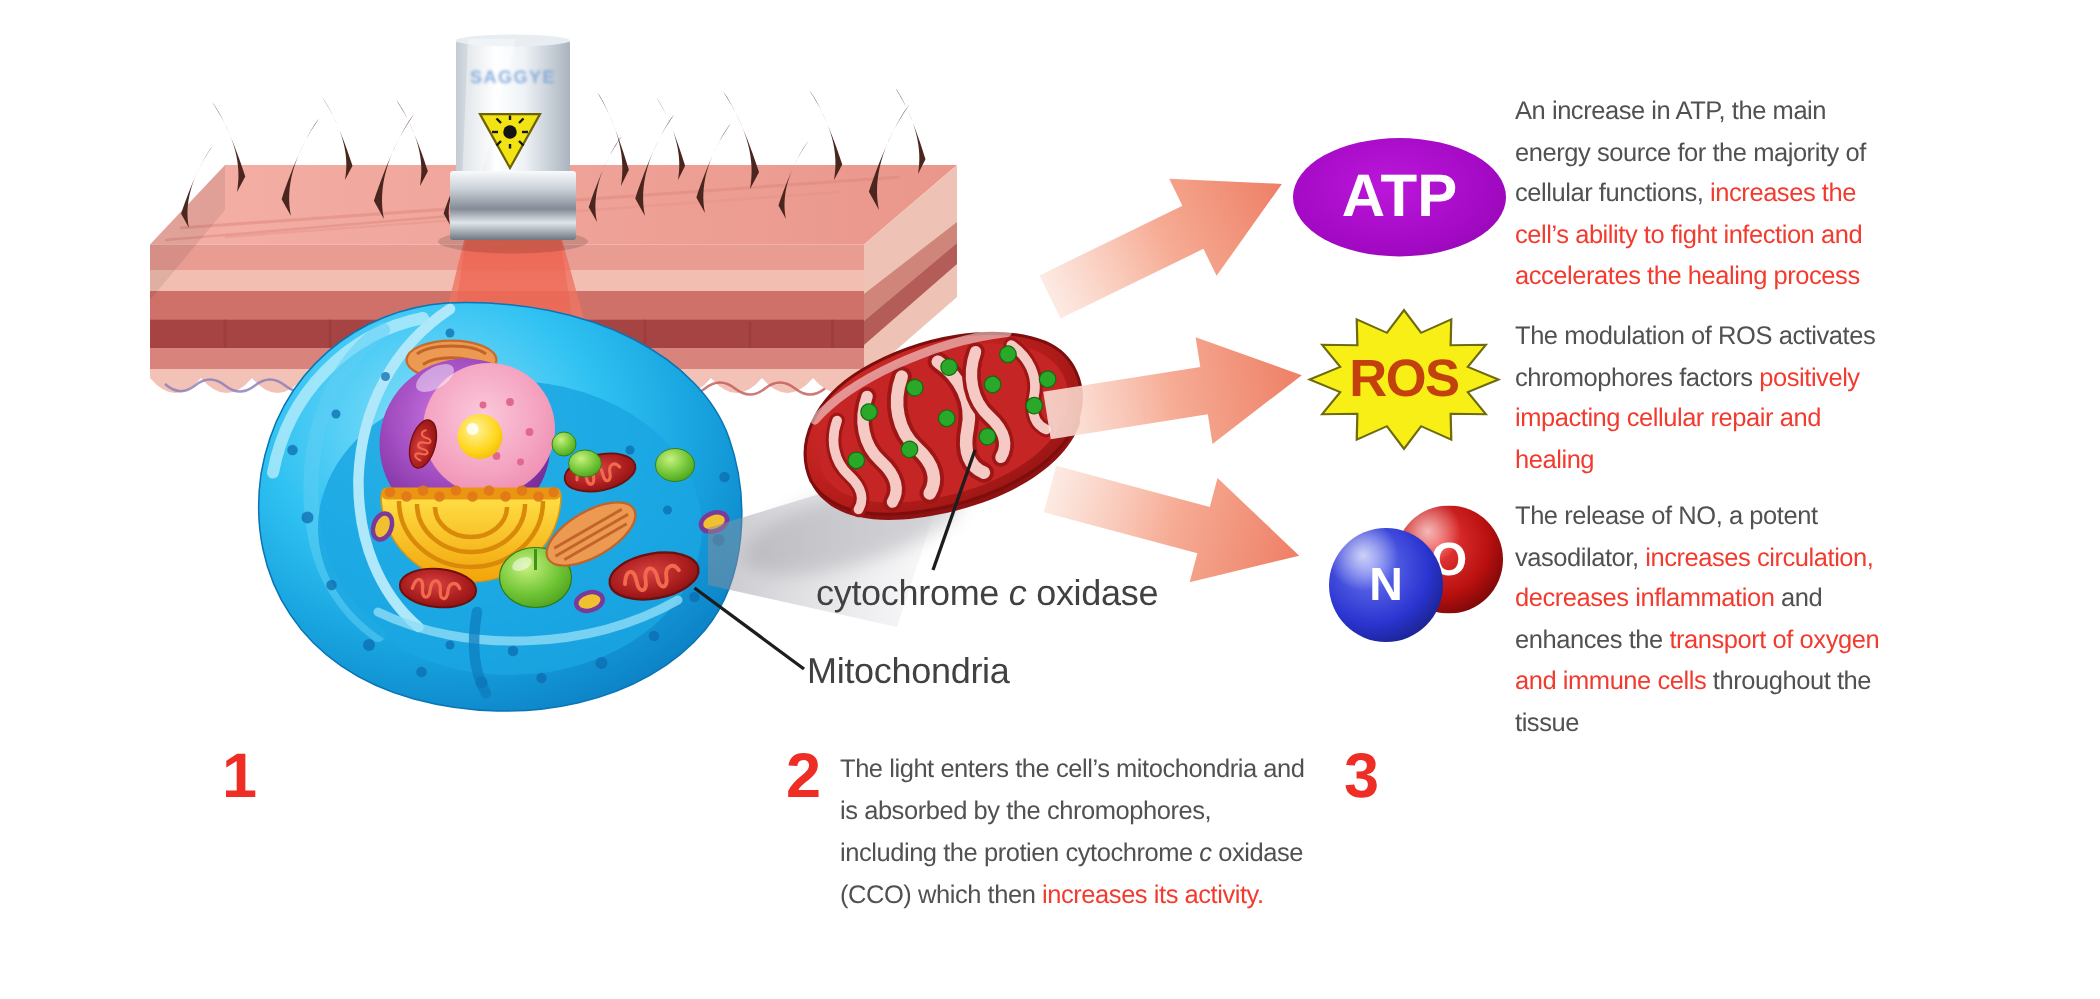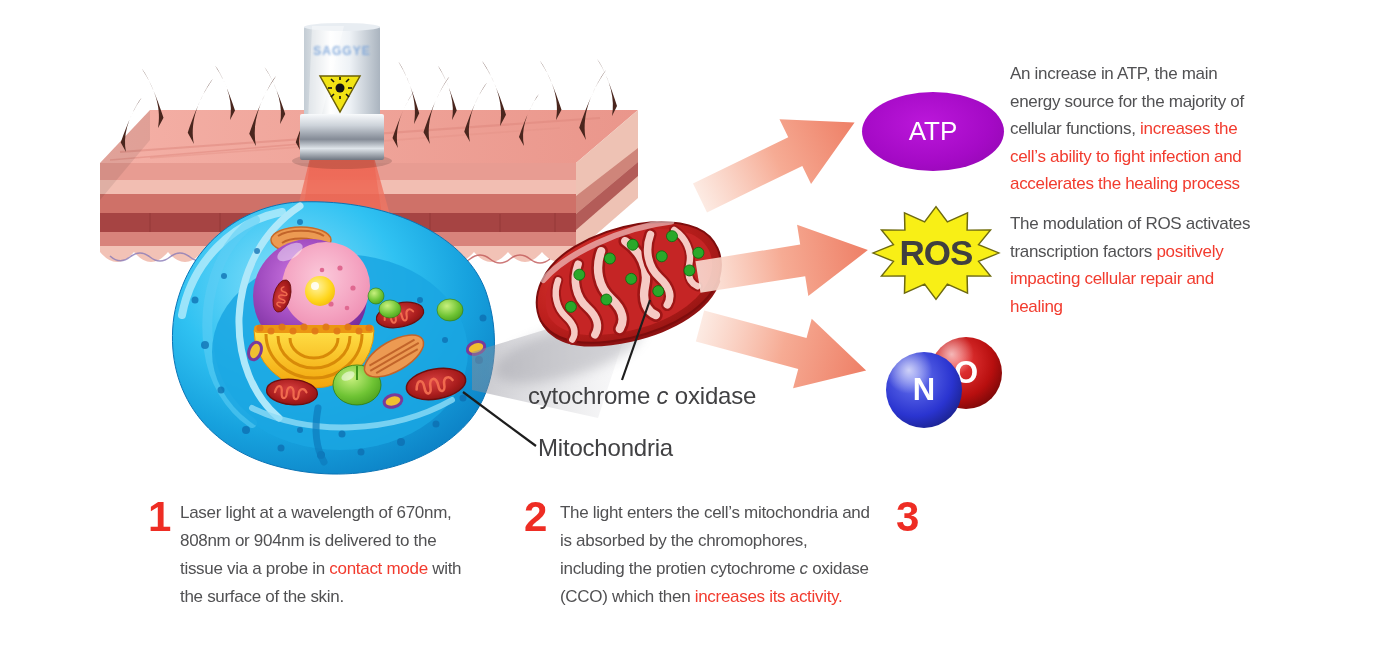--- a/index.html
+++ b/index.html
@@ -11,32 +11,32 @@
   .canvas{position:relative;width:1400px;height:666px;background:#ffffff;overflow:hidden;}
   .illu-svg{position:absolute;left:0;top:0;width:1400px;height:666px;}
 
   
   .probe-logo{position:absolute;left:310px;top:44px;width:64px;text-align:center;
     font-size:12px;font-weight:700;letter-spacing:1px;color:#7aa4da;
     filter:blur(1px);opacity:.85;}
 
   
   .illu-label{position:absolute;font-size:24px;font-weight:500;color:#414143;letter-spacing:-.2px;white-space:nowrap;}
-  .label-cco{left:528px;top:382px;text-align:right;}
+  .label-cco{left:544px;top:382px;text-align:right;}
   .label-mito{left:538px;top:434px;text-align:right;}
 
   
   .atp-badge{position:absolute;left:862px;top:92px;width:142px;height:79px;border-radius:50%;
     background:radial-gradient(ellipse at 45% 40%, #bb17da 0%, #a50ac6 58%, #8d07ab 100%);
     display:flex;align-items:center;justify-content:center;}
-  .atp-badge span{color:#fff;font-size:26px;font-weight:400;letter-spacing:0;}
+  .atp-badge span{color:#fff;font-size:40px;font-weight:700;letter-spacing:0;}
   .ros-badge{position:absolute;left:871px;top:205px;width:130px;height:96px;}
   .ros-badge svg{position:absolute;left:0;top:0;}
   .ros-badge span{position:absolute;left:0;top:0;width:100%;height:100%;display:flex;align-items:center;justify-content:center;
-    color:#404040;font-size:35px;font-weight:700;letter-spacing:-1px;}
+    color:#c2410c;font-size:35px;font-weight:700;letter-spacing:-1px;}
   .no-badge{position:absolute;left:886px;top:335px;width:116px;height:96px;}
   .sphere{position:absolute;border-radius:50%;display:flex;align-items:center;justify-content:center;
     color:#fff;font-weight:700;font-size:31px;}
   .sphere-red{left:44px;top:2px;width:72px;height:72px;z-index:1;
     background:radial-gradient(circle at 30% 24%, rgba(255,255,255,.65) 0%, rgba(255,255,255,0) 30%),
                radial-gradient(circle at 38% 35%, #f04040 0%, #b80f0f 55%, #4e0303 96%);}
   .sphere-blue{left:0px;top:17px;width:76px;height:76px;z-index:2;
     background:radial-gradient(circle at 30% 24%, rgba(255,255,255,.7) 0%, rgba(255,255,255,0) 30%),
                radial-gradient(circle at 38% 35%, #6a76f0 0%, #2a34d0 55%, #101660 96%);}
 
@@ -398,23 +398,23 @@
   <div class="no-badge">
     <div class="sphere sphere-red">
       <span>O</span>
     </div>
     <div class="sphere sphere-blue">
       <span>N</span>
     </div>
   </div>
 
   <div class="mol-desc desc-atp"><span>An increase in ATP, the main energy source for the majority of cellular functions, </span><span class="seg-r">increases the cell’s ability to fight infection and accelerates the healing process</span></div>
-  <div class="mol-desc desc-ros"><span>The modulation of ROS activates transcription factors </span><span class="seg-r">positively impacting cellular repair and healing</span></div>
+  <div class="mol-desc desc-ros"><span>The modulation of ROS activates chromophores factors </span><span class="seg-r">positively impacting cellular repair and healing</span></div>
+  <div class="mol-desc desc-no"><span>The release of NO, a potent vasodilator, </span><span class="seg-r">increases circulation, decreases inflammation</span><span> and enhances the </span><span class="seg-r">transport of oxygen and immune cells</span><span> throughout the tissue</span></div>
 
   <div class="step-num num-1">1</div>
-  <div class="step-text text-1"><span>Laser light at a wavelength of 670nm, 808nm or 904nm is delivered to the tissue via a probe in </span><span class="seg-r">contact mode</span><span> with the surface of the skin.</span></div>
 
   <div class="step-num num-2">2</div>
   <div class="step-text text-2"><span>The light enters the cell’s mitochondria and is absorbed by the chromophores, including the protien cytochrome </span><span class="seg-i">c</span><span> oxidase (CCO) which then </span><span class="seg-r">increases its activity.</span></div>
 
   <div class="step-num num-3">3</div>
 
 </div>
 
 </body></html>

